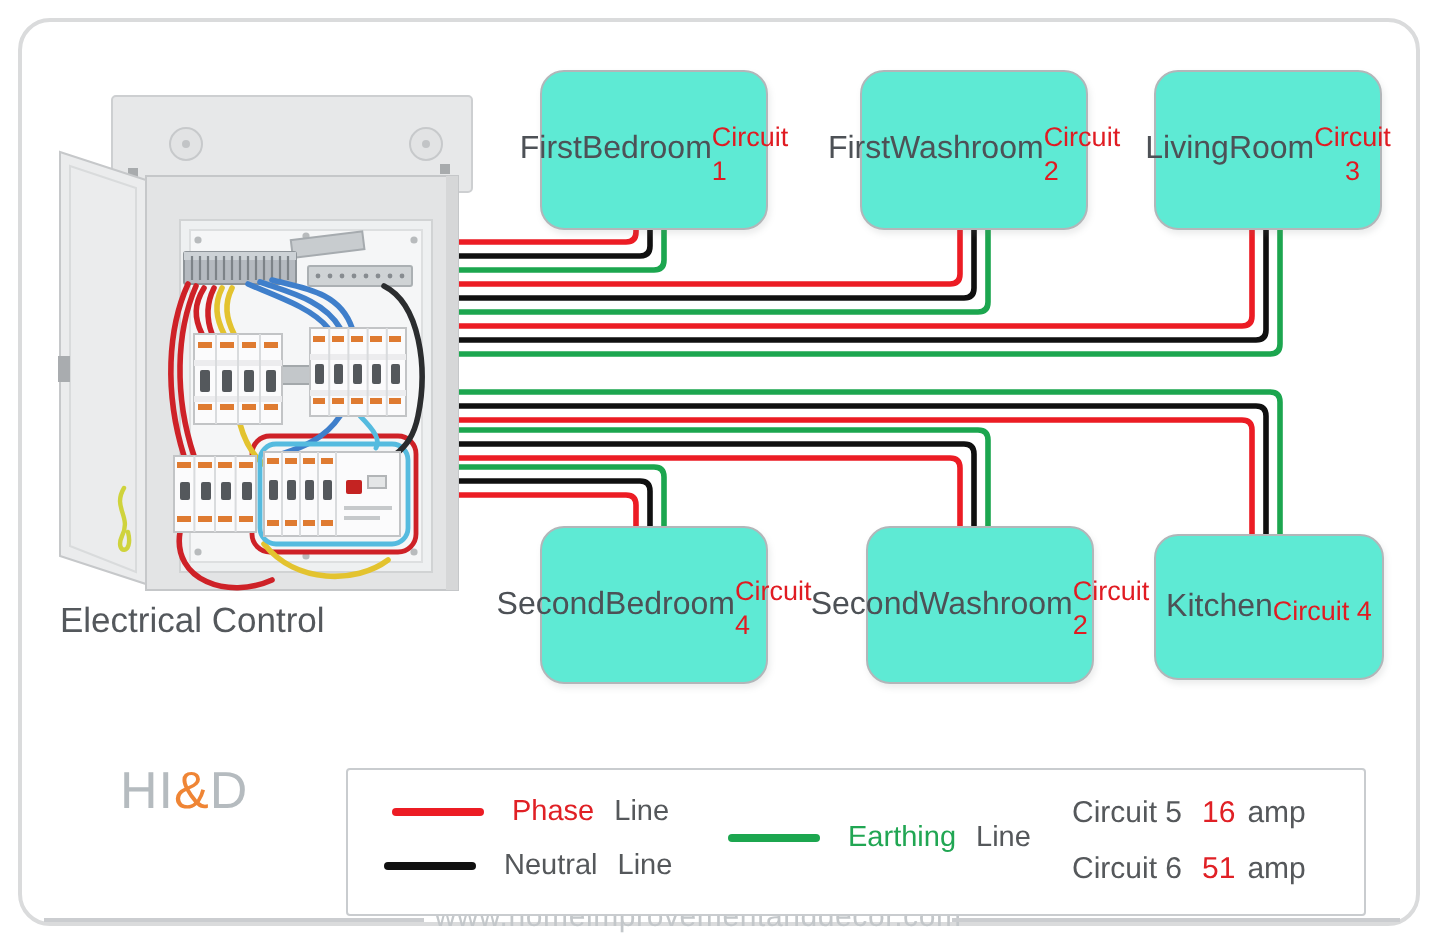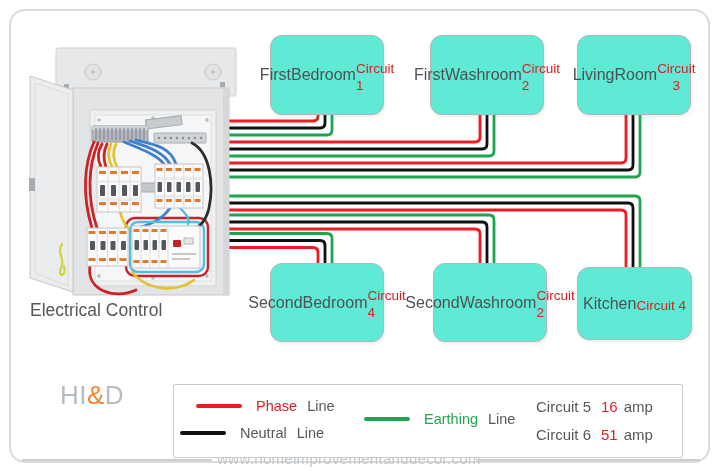--- a/index.html
+++ b/index.html
@@ -318,21 +318,21 @@
     <span class="rname"></span>
     <span class="rcircuit">Circuit 4</span>
   </div>
 
   <div class="legend">
     <div class="lrow" style="left:22px;top:13px">
       <span class="swatch" style="background: rgb(236, 28, 36);"></span>
       <span class="lword c-phase">Phase</span>
       <span class="lgray">Line</span>
     </div>
-    <div class="lrow" style="left:6px;top:40px">
+    <div class="lrow" style="left:18px;top:40px">
       <span class="swatch" style="background: rgb(16, 16, 16);"></span>
       <span class="lword lgray">Neutral</span>
       <span class="lgray">Line</span>
     </div>
     <div class="lrow" style="left:190px;top:26px">
       <span class="swatch" style="background: rgb(28, 166, 79);"></span>
       <span class="lword c-earth">Earthing</span>
       <span class="lgray">Line</span>
     </div>
     <div class="crow" style="left:362px;top:12px">

